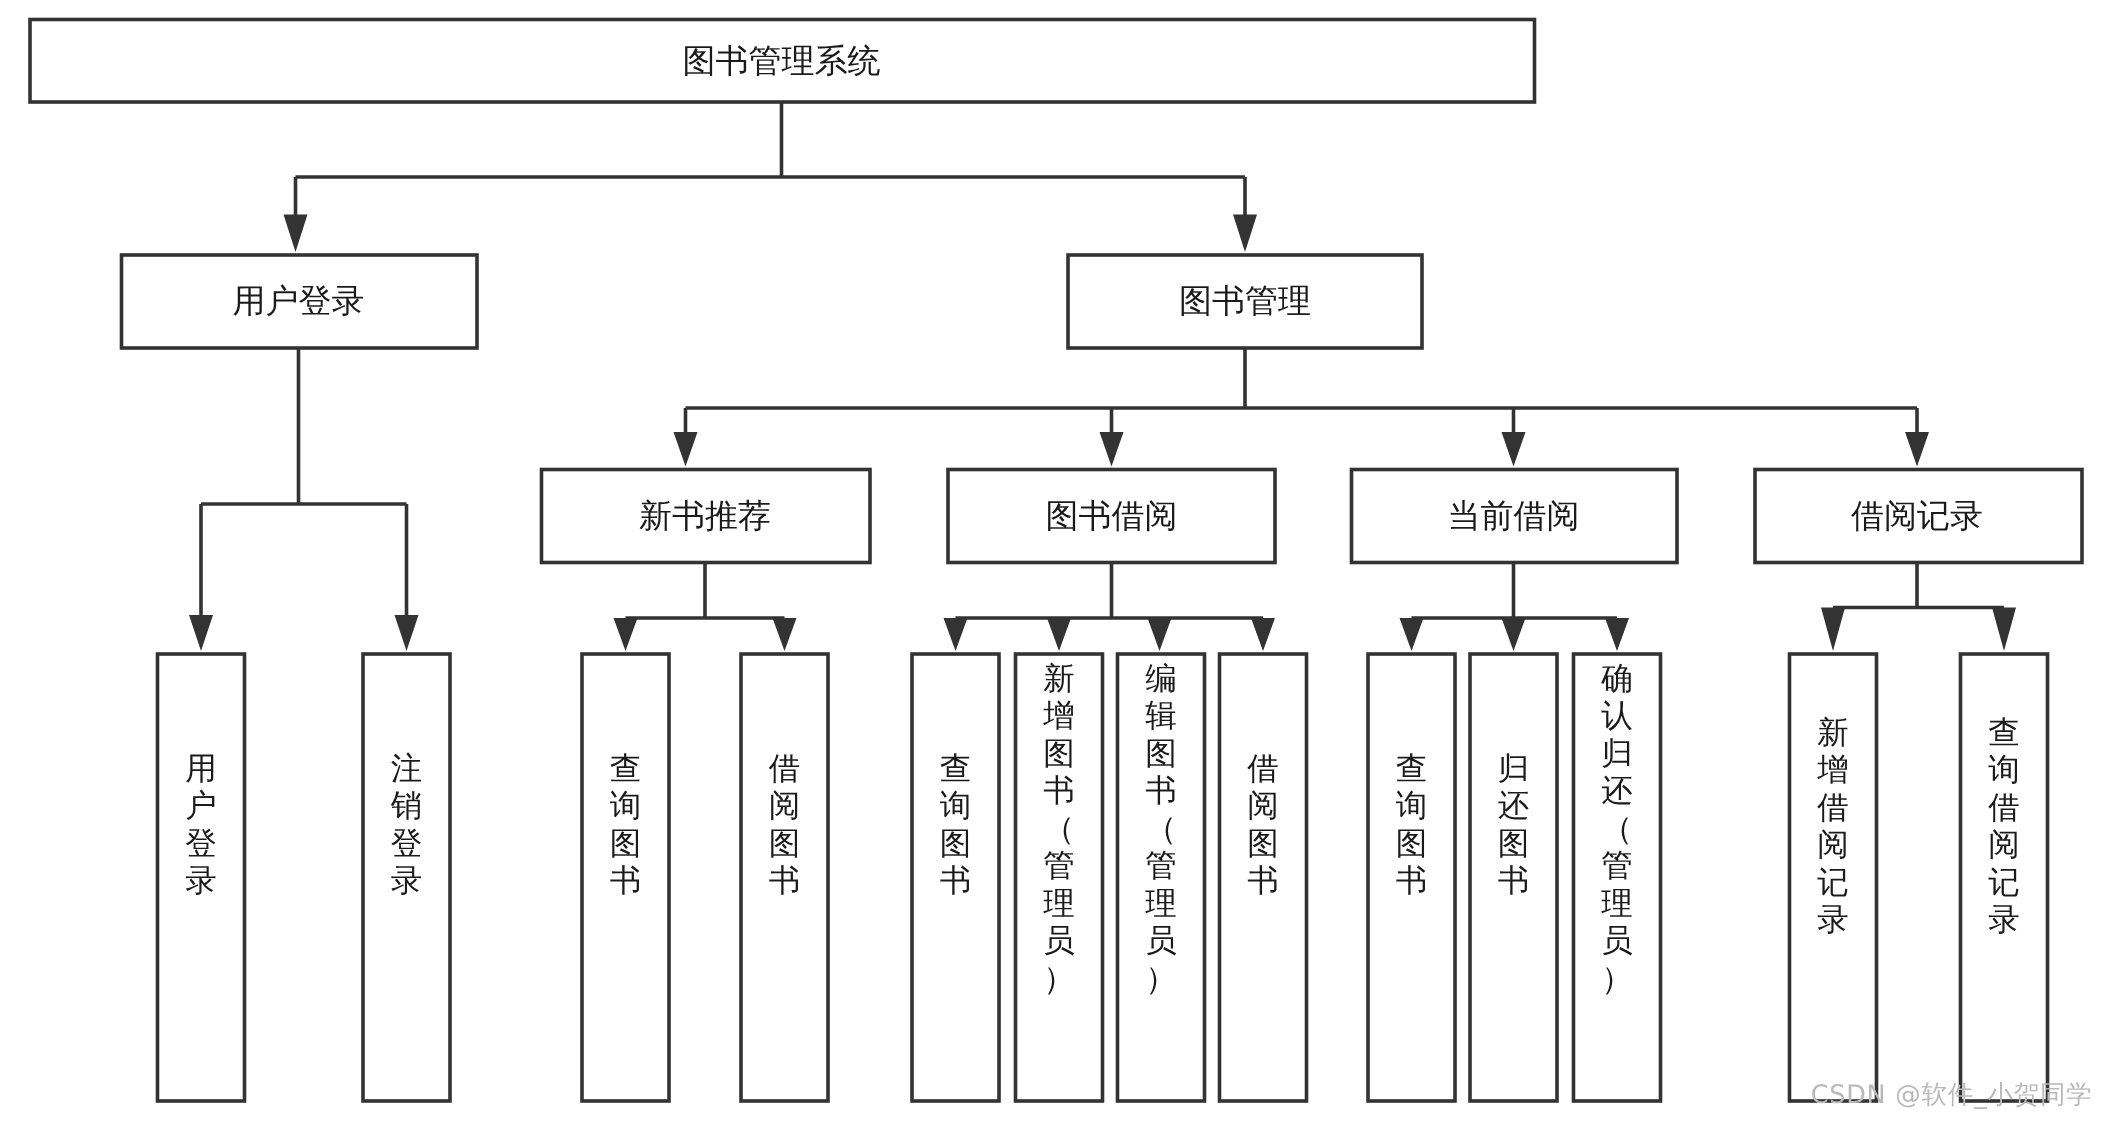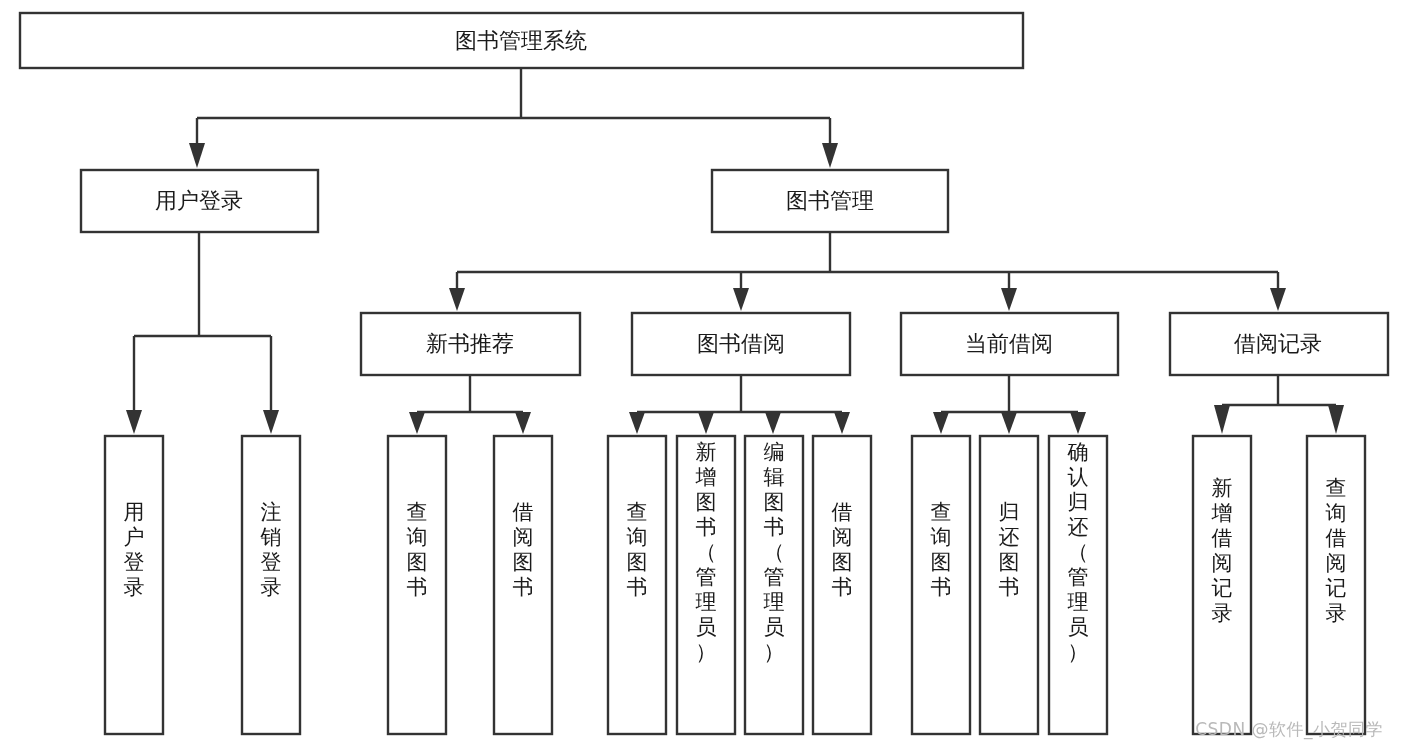--- a/index.html
+++ b/index.html
@@ -40,21 +40,21 @@
   .conn {
     stroke: #333333;
     stroke-width: 2.4;
     fill: none;
   }
   .arrow-head {
     fill: #333333;
   }
   .watermark {
     position: absolute;
-    right: 22px;
+    right: 10px;
     bottom: 6px;
     font-family: "DejaVu Sans", "Liberation Sans", sans-serif;
     font-size: 17px;
     color: #b9b9b9;
     letter-spacing: 0.5px;
     white-space: nowrap;
     user-select: none;
   }
 </style>
 </head>

